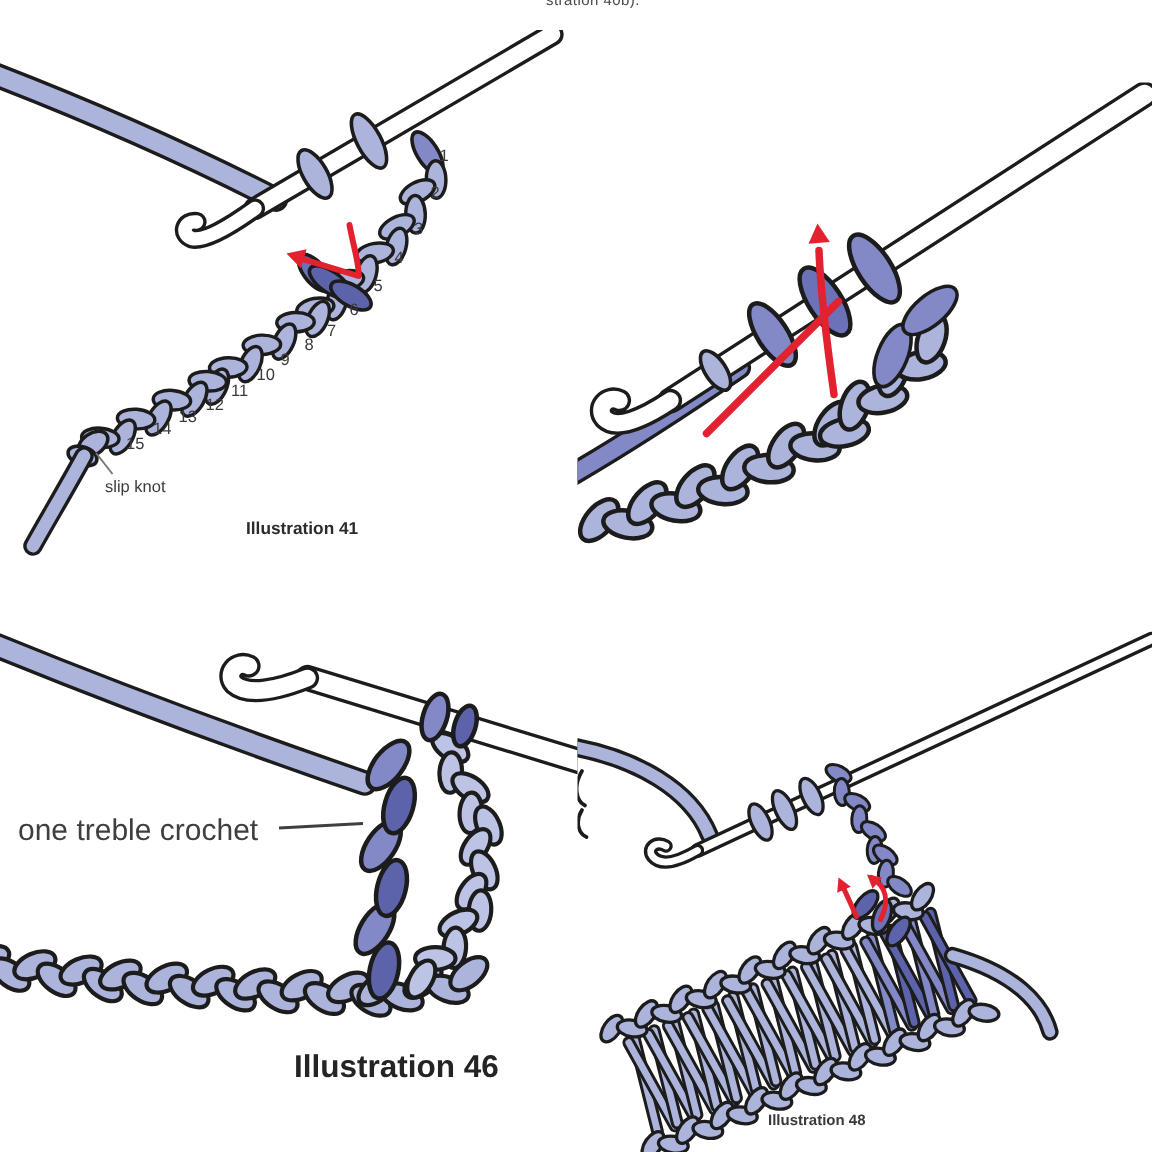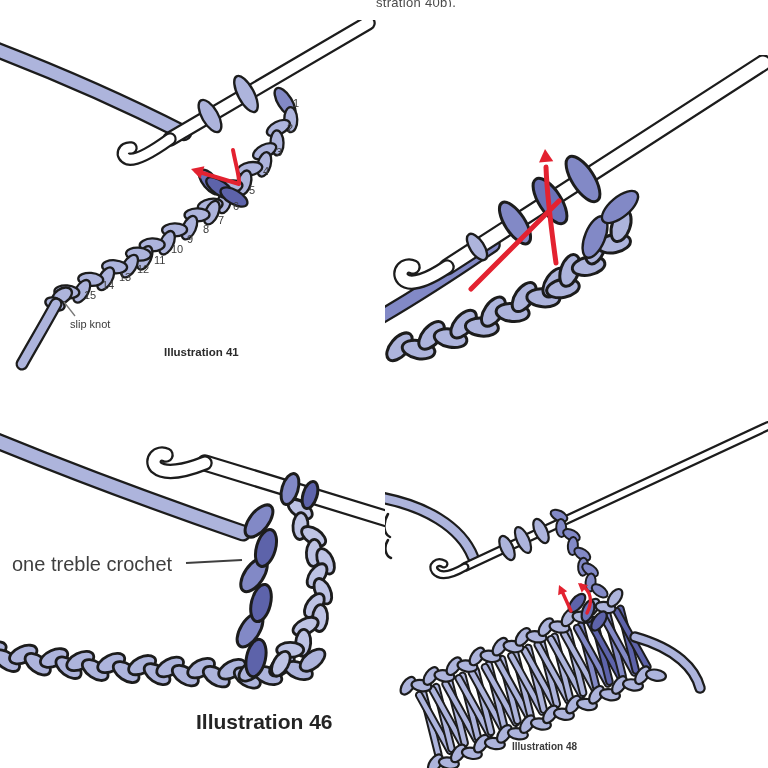--- a/index.html
+++ b/index.html
@@ -1,19 +1,19 @@
 <!DOCTYPE html>
 <html><head>
 <meta charset="utf-8">
 <style>
   *{margin:0;padding:0;box-sizing:border-box}
   html,body{width:768px;height:768px}
   body{background:#ffffff;font-family:"Liberation Sans",sans-serif;position:relative;overflow:hidden}
   .page{position:absolute;inset:0;background:#fff}
-  .cut-header{position:absolute;top:0;left:376px;height:7px;overflow:hidden;color:#4a4a4a;font-size:13px;letter-spacing:.3px}
+  .cut-header{position:absolute;top:0;left:364px;height:7px;overflow:hidden;color:#4a4a4a;font-size:10px;letter-spacing:.3px}
   .cut-header span{display:block;margin-top:-5px}
   .panel{position:absolute}
   svg{display:block;overflow:hidden}
   text{font-family:"Liberation Sans",sans-serif}
   .small-label{font-size:11px;fill:#3b3b3b}
   .caption-sm{font-size:11.5px;font-weight:bold;fill:#2b2b2b}
   .caption-xs{font-size:10px;font-weight:bold;fill:#3a3a3a}
   .caption-lg{font-size:21px;font-weight:bold;fill:#242424}
   .callout{font-size:20px;fill:#3f3f3f}
   .stitch-num{font-size:11px;fill:#3b3b3b}
@@ -128,21 +128,21 @@
           <ellipse cx="0" cy="0" rx="24" ry="10" transform="translate(130,168) rotate(57)" fill="#8289c6" stroke="#1c1c1c" stroke-width="3"></ellipse>
           <ellipse cx="0" cy="0" rx="26" ry="11" transform="translate(165,146) rotate(57)" fill="#6b72b8" stroke="#1c1c1c" stroke-width="3"></ellipse>
           <ellipse cx="0" cy="0" rx="26" ry="11" transform="translate(198,124) rotate(57)" fill="#8289c6" stroke="#1c1c1c" stroke-width="3"></ellipse>
           <line x1="86" y1="234" x2="174" y2="146" stroke="#e32230" stroke-width="5" stroke-linecap="round"></line>
           <path d="M171,208 C166,172 162,140 161,112" fill="none" stroke="#e32230" stroke-width="5" stroke-linecap="round"></path>
           <path d="M0,0 L-13,-7.15 L-13,7.15 Z" transform="translate(160,94) rotate(-95)" fill="#e32230"></path>
         </g>
     </svg>
   </figure>
 
-  <figure class="panel" style="left:0;top:411px">
+  <figure class="panel" style="left:0;top:400px">
     <svg width="385" height="345" viewBox="0 0 385 345">
       <g id="art-bl">
           <ellipse cx="0" cy="0" rx="14.5" ry="8" transform="translate(-7.5483612478228554,240.02557898084112) rotate(-23.516926307102764)" fill="#adb4dc" stroke="#1c1c1c" stroke-width="2.8"></ellipse>
           <ellipse cx="0" cy="0" rx="14.5" ry="8" transform="translate(6.949242697063495,249.72452118384533) rotate(36.483073692897236)" fill="#adb4dc" stroke="#1c1c1c" stroke-width="2.8"></ellipse>
           <ellipse cx="0" cy="0" rx="14.5" ry="8" transform="translate(23.253401650658425,243.52577931021398) rotate(-23.516926307102764)" fill="#adb4dc" stroke="#1c1c1c" stroke-width="2.8"></ellipse>
           <ellipse cx="0" cy="0" rx="14.5" ry="8" transform="translate(37.751005595544775,253.22472151321819) rotate(36.483073692897236)" fill="#adb4dc" stroke="#1c1c1c" stroke-width="2.8"></ellipse>
           <ellipse cx="0" cy="0" rx="14.5" ry="8" transform="translate(54.055164549139704,247.02597963958686) rotate(-23.516926307102764)" fill="#adb4dc" stroke="#1c1c1c" stroke-width="2.8"></ellipse>
           <ellipse cx="0" cy="0" rx="14.5" ry="8" transform="translate(68.55276849402605,256.7249218425911) rotate(36.483073692897236)" fill="#adb4dc" stroke="#1c1c1c" stroke-width="2.8"></ellipse>
           <ellipse cx="0" cy="0" rx="14.5" ry="8" transform="translate(80.2660760420951,250.00885936857355) rotate(-26.185925165709644)" fill="#adb4dc" stroke="#1c1c1c" stroke-width="2.8"></ellipse>
           <ellipse cx="0" cy="0" rx="14.5" ry="8" transform="translate(95.19959390468235,259.02218529454495) rotate(33.81407483429035)" fill="#adb4dc" stroke="#1c1c1c" stroke-width="2.8"></ellipse>

